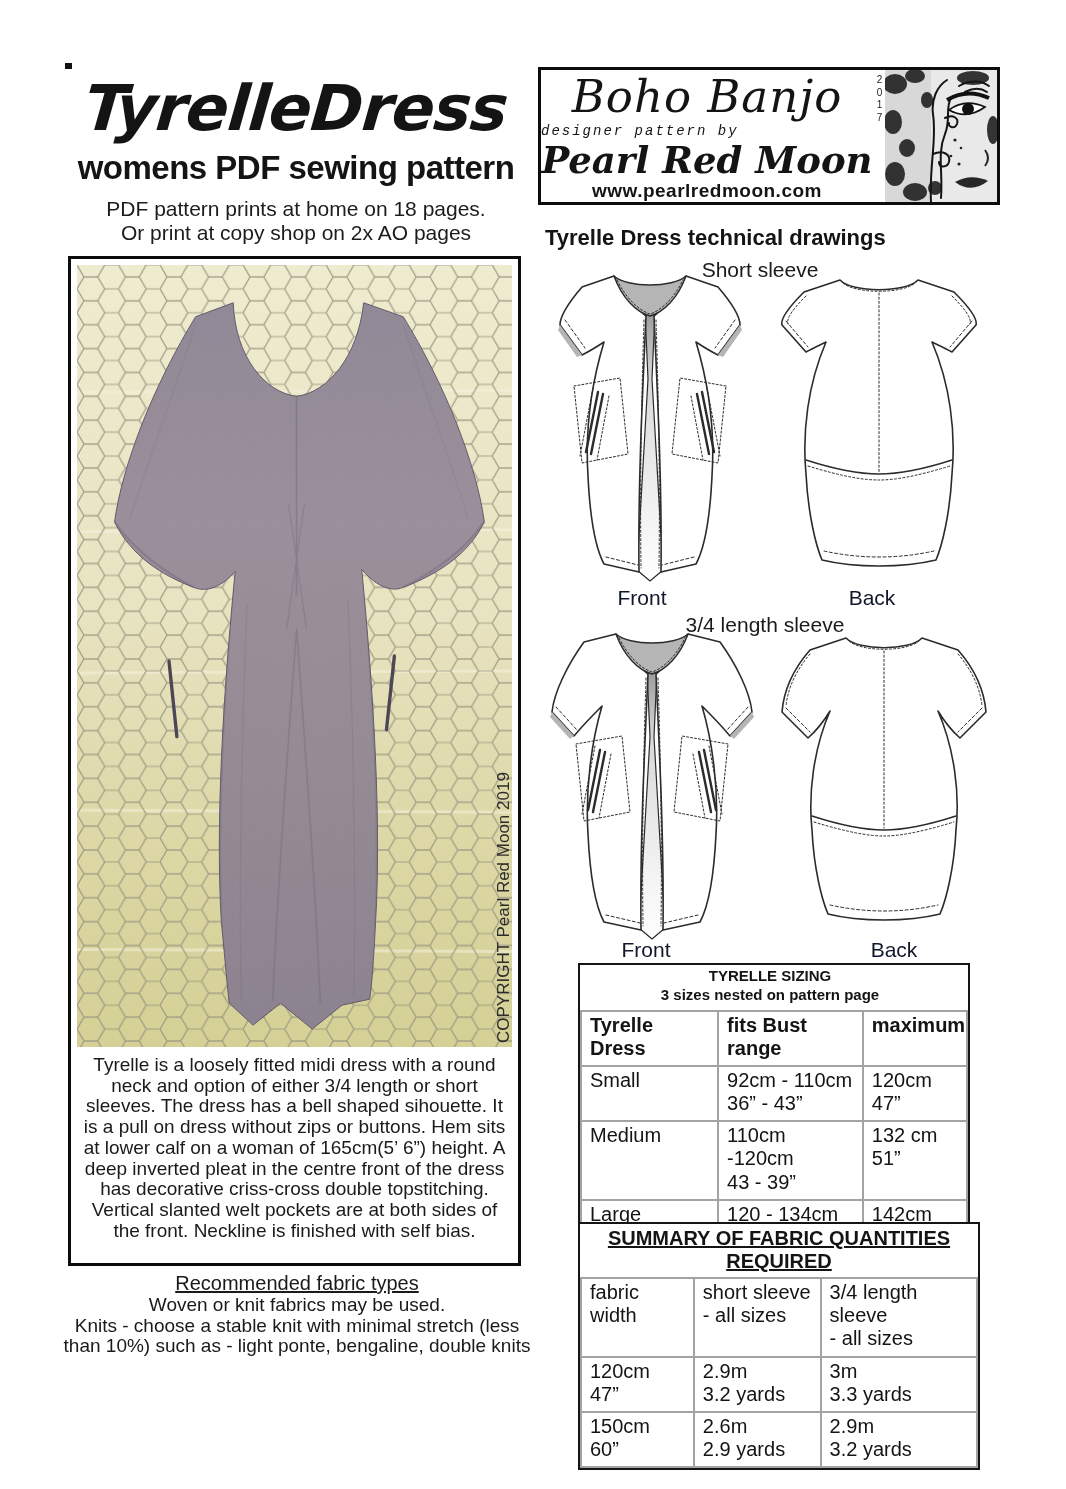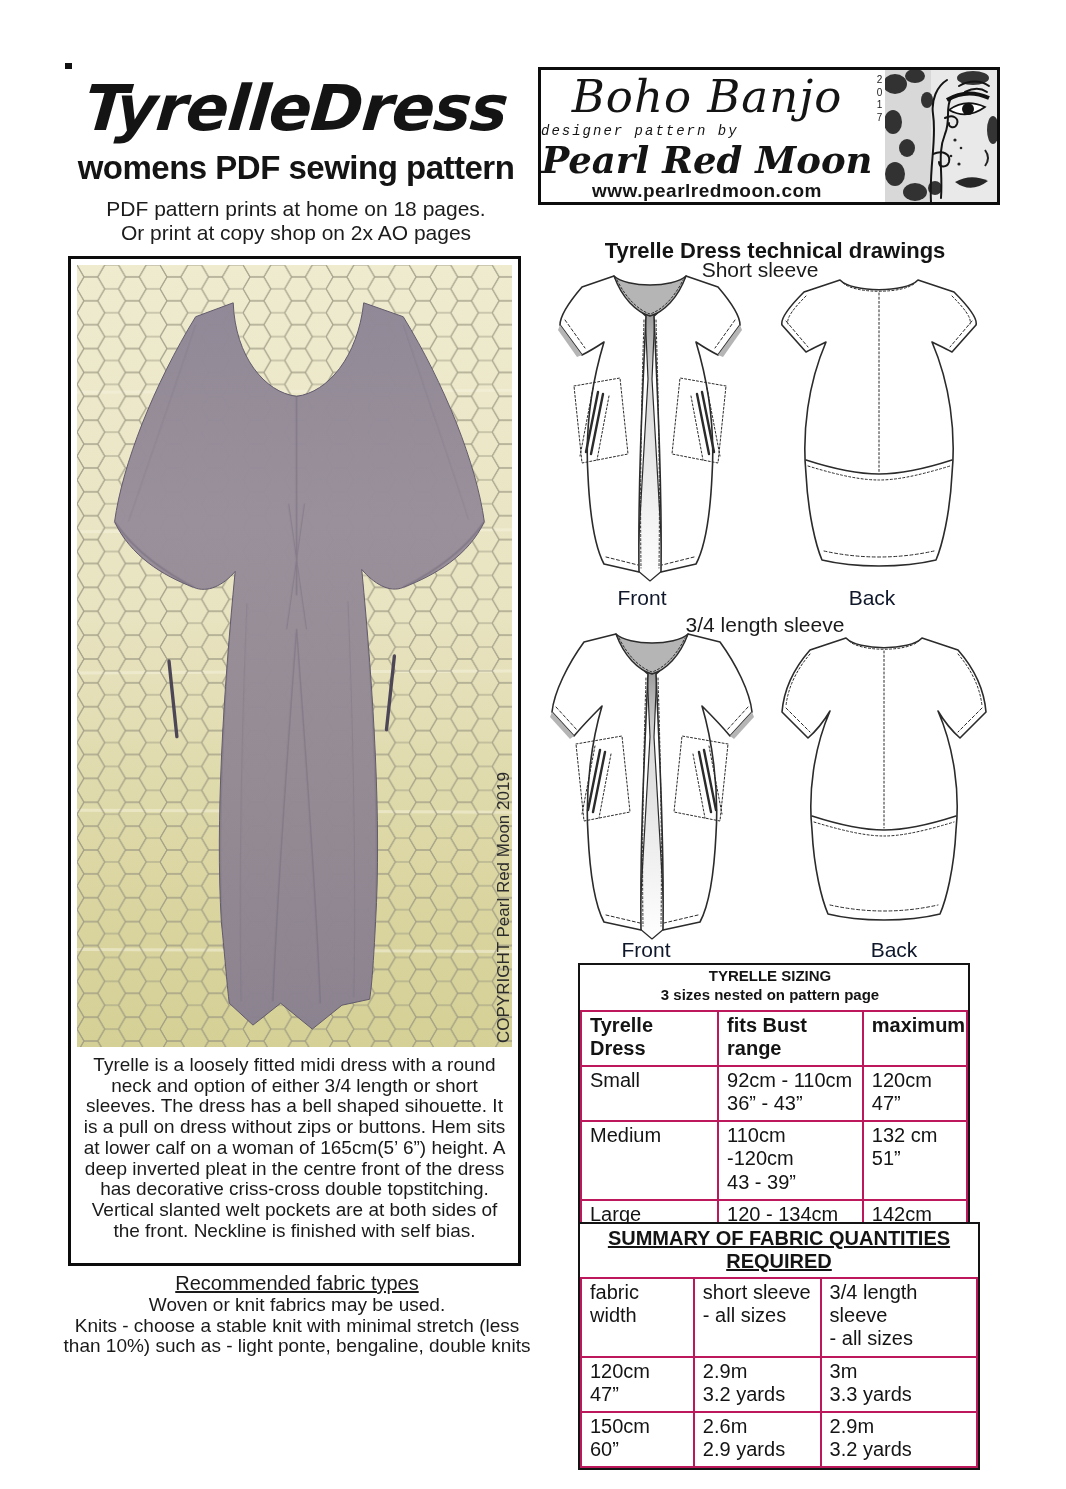--- a/index.html
+++ b/index.html
@@ -44,31 +44,31 @@
   .desc{position:absolute;left:0;top:791px;width:100%;box-sizing:border-box;
         padding:5px 12px 0 12px;text-align:center;font-size:19px;line-height:20.7px;
         color:#1a1a1a;}
 
   
   .fabric-sec{position:absolute;left:60px;top:1273px;width:474px;text-align:center;
               font-size:19px;line-height:20.8px;color:#1a1a1a;}
   .fabric-head{font-weight:normal;text-decoration:underline;font-size:20px;margin-bottom:1px;}
 
   
-  .tech-head{position:absolute;left:545px;top:238px;width:460px;text-align:center;
+  .tech-head{position:absolute;left:545px;top:225px;width:460px;text-align:left;
              font-weight:bold;font-size:22px;}
   .sleeve-label{position:absolute;text-align:center;font-size:21px;color:#1a1a1a;}
   .fb-label{position:absolute;width:100px;text-align:center;font-size:21px;color:#0f172a;}
   .draw{position:absolute;}
 
   
   .tablebox{position:absolute;border:2px solid #141414;background:#fff;
             box-sizing:border-box;font-size:20px;color:#141414;}
   .tablebox table{width:100%;border-collapse:collapse;table-layout:fixed;}
-  .tablebox td,.tablebox th{border:2px solid #be185d;padding:2px 8px 5px 8px;
+  .tablebox td,.tablebox th{border:2px solid #a3a3a3;padding:2px 8px 5px 8px;
             vertical-align:top;text-align:left;line-height:1.16;font-weight:normal;
             font-size:20px;}
   .tablebox th{font-weight:bold;font-size:20px;}
   .sizing-title{text-align:center;font-weight:bold;font-size:15px;line-height:1.25;
                 padding:2px 8px 5px 0;}
   .fabricq-title{text-align:center;font-weight:bold;font-size:20px;padding:3px 0 4px 0;}
   .fabricq-title span{text-decoration:underline;}
   .th-bottom{vertical-align:bottom;}
 </style>
 </head>

